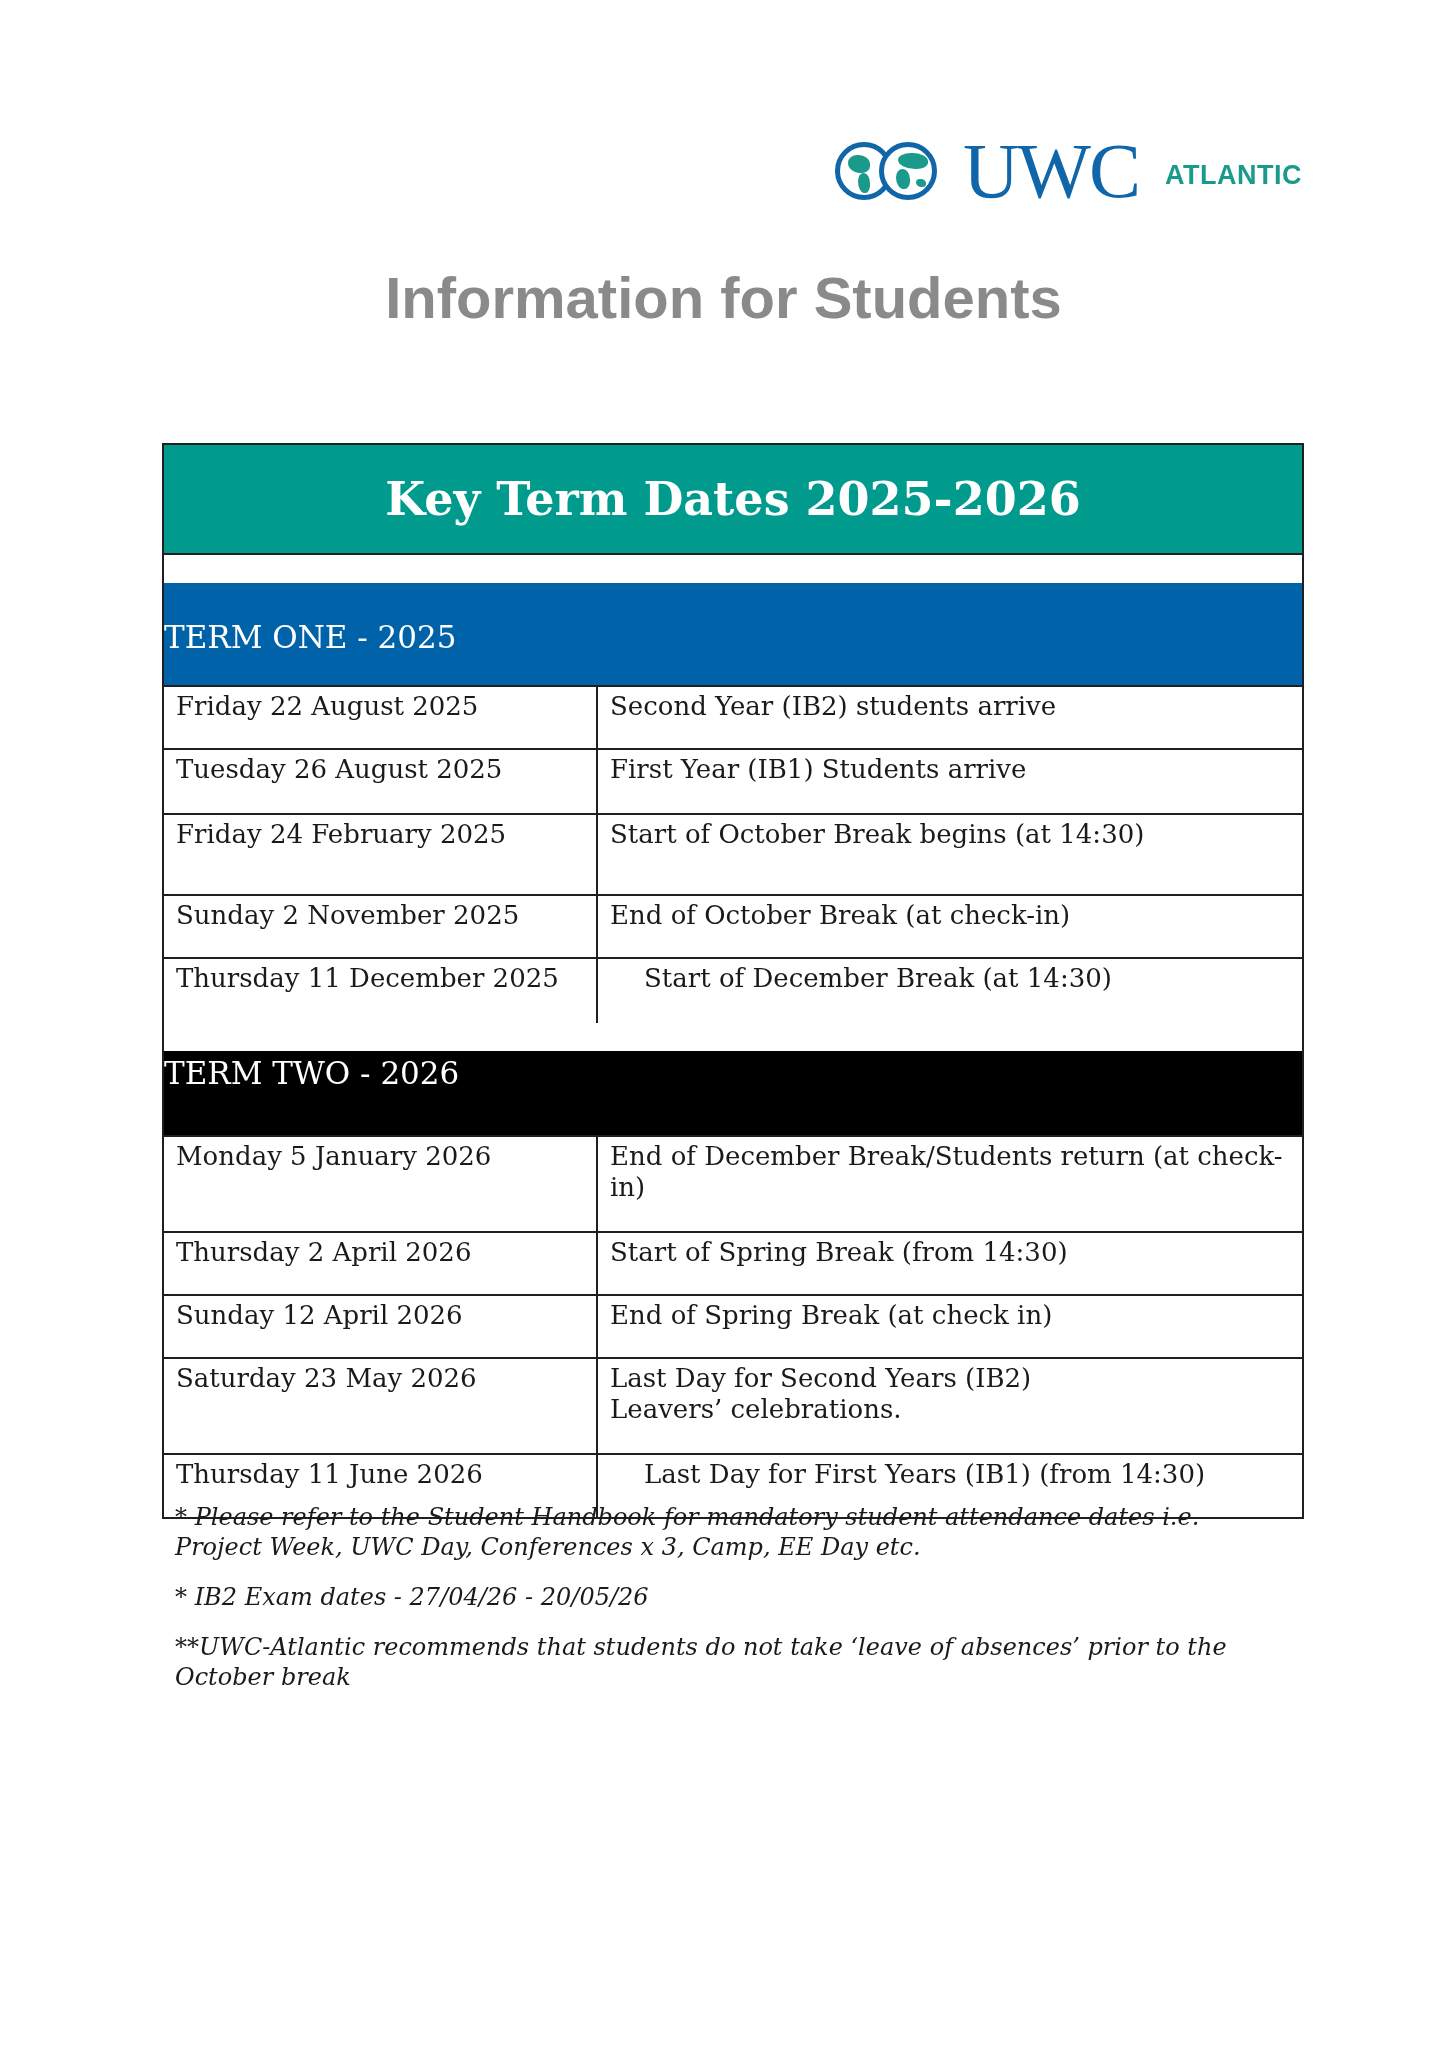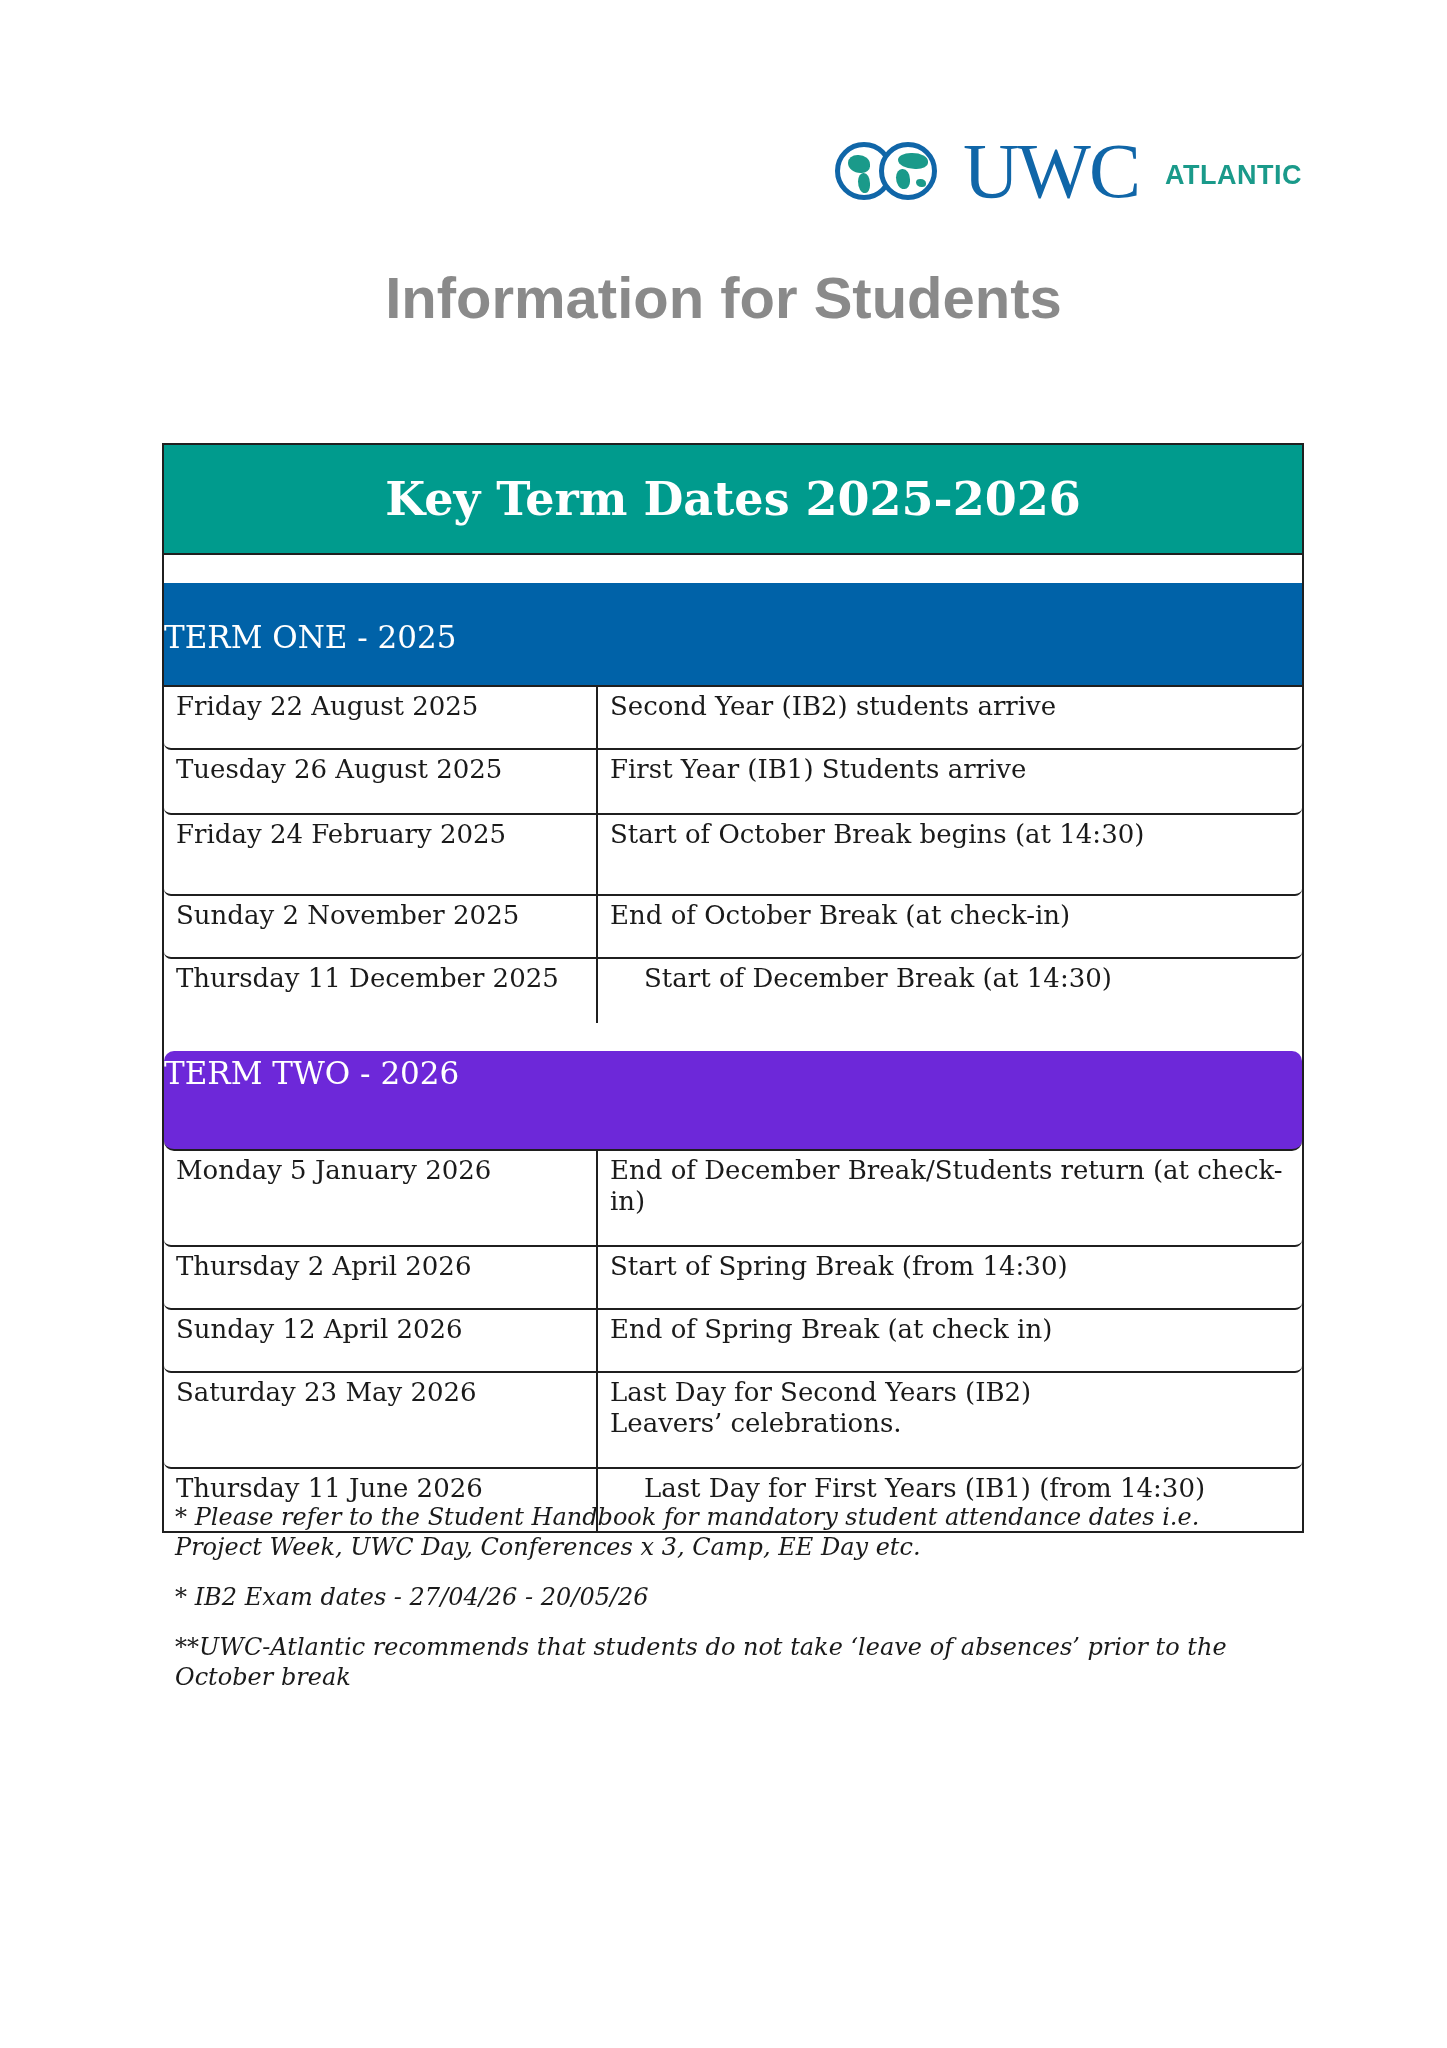--- a/index.html
+++ b/index.html
@@ -12,22 +12,22 @@
   .globe .land { position:absolute; background:#1a9a8a; border-radius:45% 55% 40% 60%; }
   .logo-uwc { font-family:"Liberation Serif", serif; font-size:78px; color:#1066a8; letter-spacing:-2px; margin-left:10px; line-height:1; }
   .logo-atlantic { font-family:"Liberation Sans", sans-serif; font-weight:bold; font-size:27px; color:#1a9a8a; margin-left:10px; margin-top:8px; letter-spacing:0.5px; }
 
   .page-title { position:absolute; left:0; width:1447px; top:264px; text-align:center; font-family:"Liberation Sans", sans-serif; font-weight:bold; font-size:58px; color:#8a8a8a; }
 
   .table { position:absolute; left:162px; top:443px; width:1142px; border:2px solid #1f1f1f; box-sizing:border-box; }
   .tbl-title { height:108px; background:#009b8d; color:#ffffff; display:flex; align-items:center; justify-content:center; font-family:"DejaVu Serif", serif; font-weight:bold; font-size:46px; border-bottom:2px solid #1f1f1f; }
   .term-head { color:#ffffff; font-family:"DejaVu Serif", serif; font-weight:normal; font-size:31px; text-align:left; border-bottom:2px solid #1f1f1f; box-sizing:border-box;margin-top:28px; }
   .term-one { height:104px; background:#0062a8; padding-top:36px; }
-  .term-two { height:100px; background:#6d28d9; padding-top:4px;border-radius:10px; }
-  .row { display:flex; border-bottom:2px solid #1f1f1f; box-sizing:border-box;border-radius:7px; }
+  .term-two { height:86px; background:#000000; padding-top:4px; }
+  .row { display:flex; border-bottom:2px solid #1f1f1f; box-sizing:border-box; }
   .row:last-child { border-bottom:none;gap:34px; }
   .cell { font-size:26px; line-height:31px; padding:4px 12px 0 12px; box-sizing:border-box; }
   .cell.date { width:434px; border-right:2px solid #1f1f1f; }
   .cell.event { flex:1; }
   .desc-line { display:block; }
 
   .notes { position:absolute; left:175px; top:1494px; width:1100px; font-style:italic; font-size:24px; line-height:30px; color:#1a1a1a; }
   .note { margin:8px 0 20px 0; }
 </style>
 </head>

